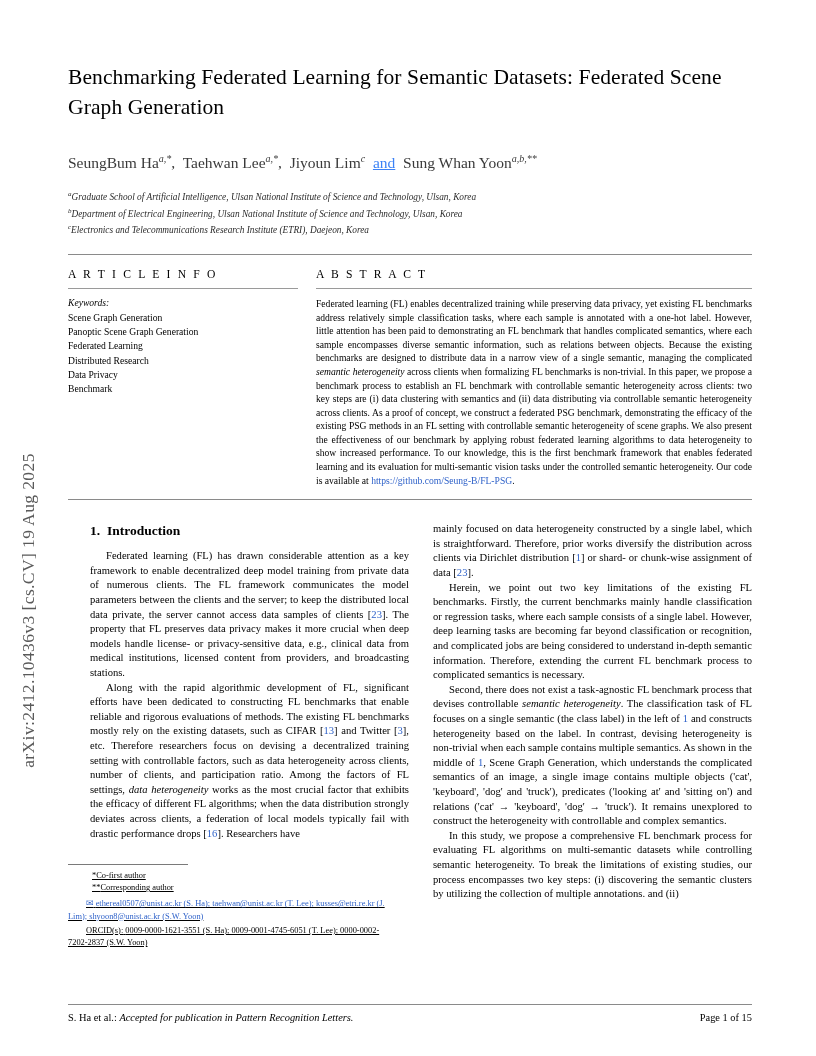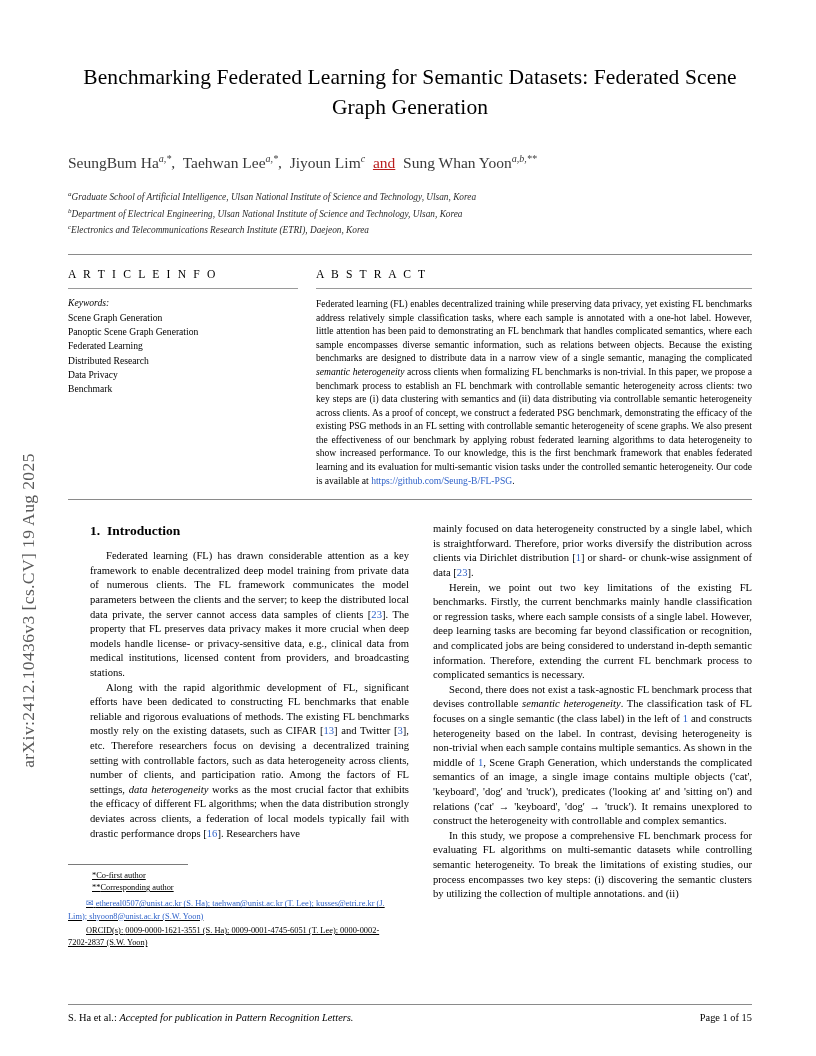--- a/index.html
+++ b/index.html
@@ -41,37 +41,36 @@
     height: 1056px;
   }
 
   
   .title {
     margin-top: 62px;
     font-size: 21.5px;
     line-height: 30px;
     font-weight: normal;
     letter-spacing: 0.1px;
-    text-align: center;
   }
 
   
   .authors {
     margin-top: 26px;
     font-size: 15.5px;
     color: #3a3a3a;
     line-height: 22px;
   }
   .authors .sup {
     font-size: 10px;
     vertical-align: super;
     font-style: italic;
   }
   .authors .conj {
-    color: #b91c1c;
+    color: #3b82f6;
     text-decoration: underline;
   }
 
   
   .affils {
     margin-top: 14px;
     font-size: 9.3px;
     font-style: italic;
     color: #2b2b2b;
     line-height: 13.5px;

